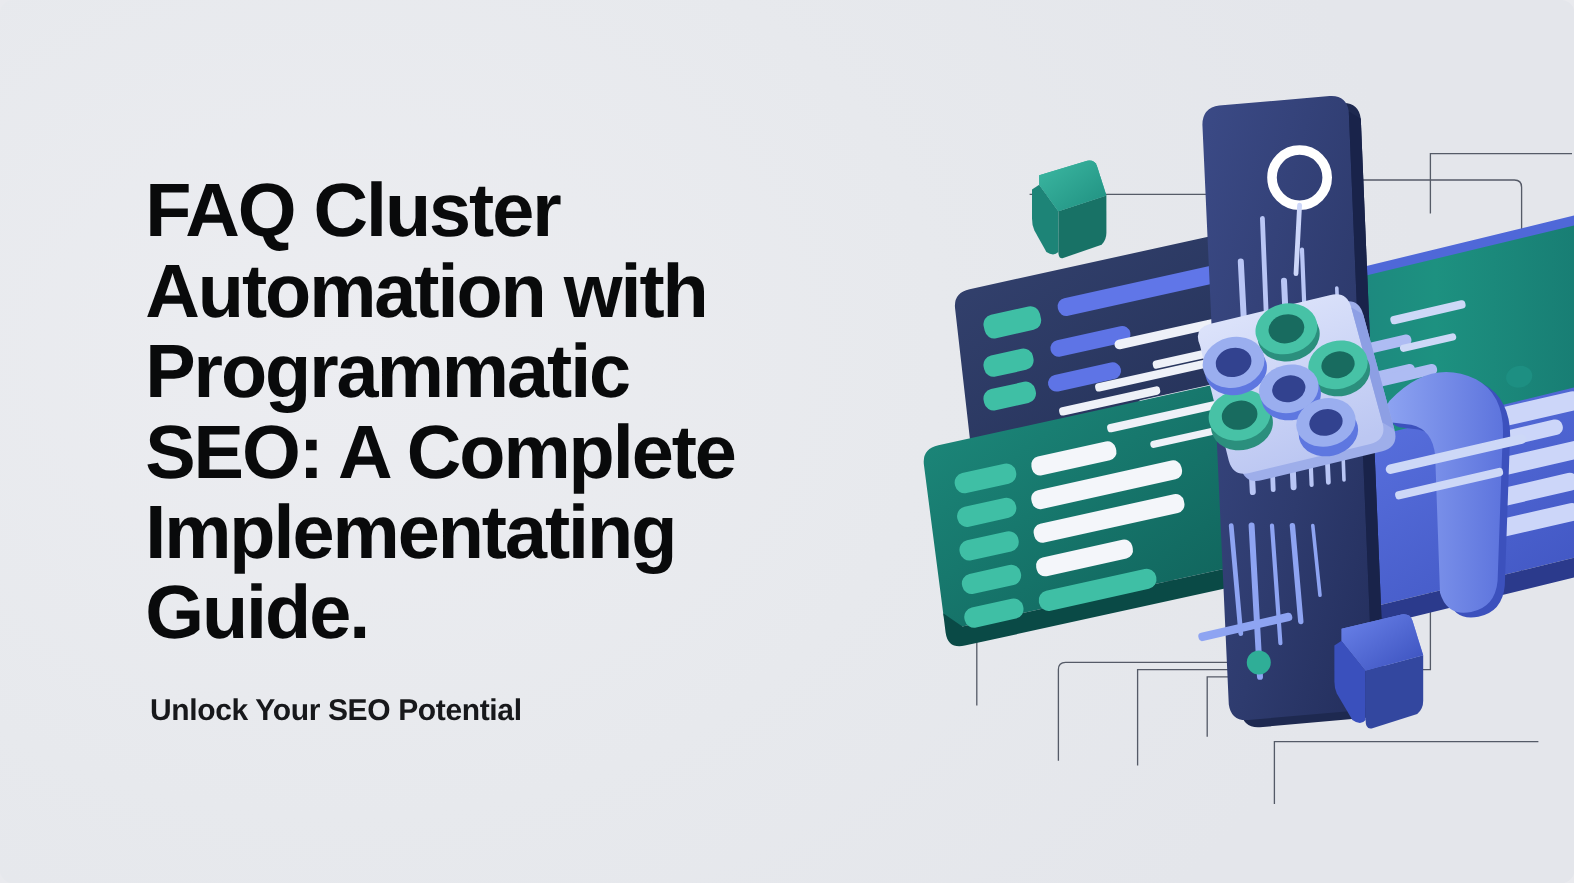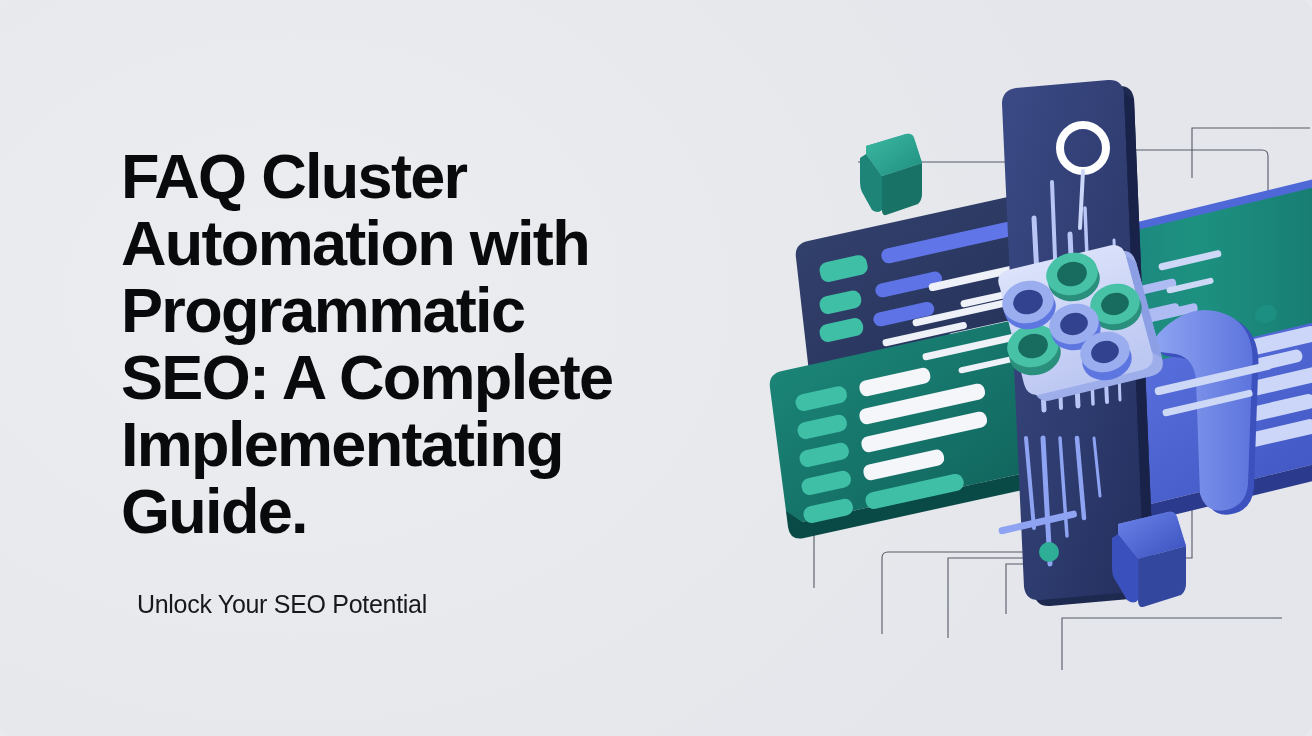--- a/index.html
+++ b/index.html
@@ -38,25 +38,25 @@
     line-height: 67px;
     font-weight: 700;
     letter-spacing: -1.7px;
     color: #090a0b;
     white-space: pre-line;
   }
   .subtitle {
     position: absolute;
     left: 121px;
     top: 572px;
-    margin: 16px;
+    margin: 4px;
     font-family: "Liberation Sans", sans-serif;
     font-size: 25px;
     line-height: 32px;
-    font-weight: 400;
+    font-weight: 700;
     letter-spacing: -0.3px;
     color: #17181b;
   }
 
   
   .illustration {
     position: absolute;
     left: 762px;
     top: 58px;
     width: 560px;

